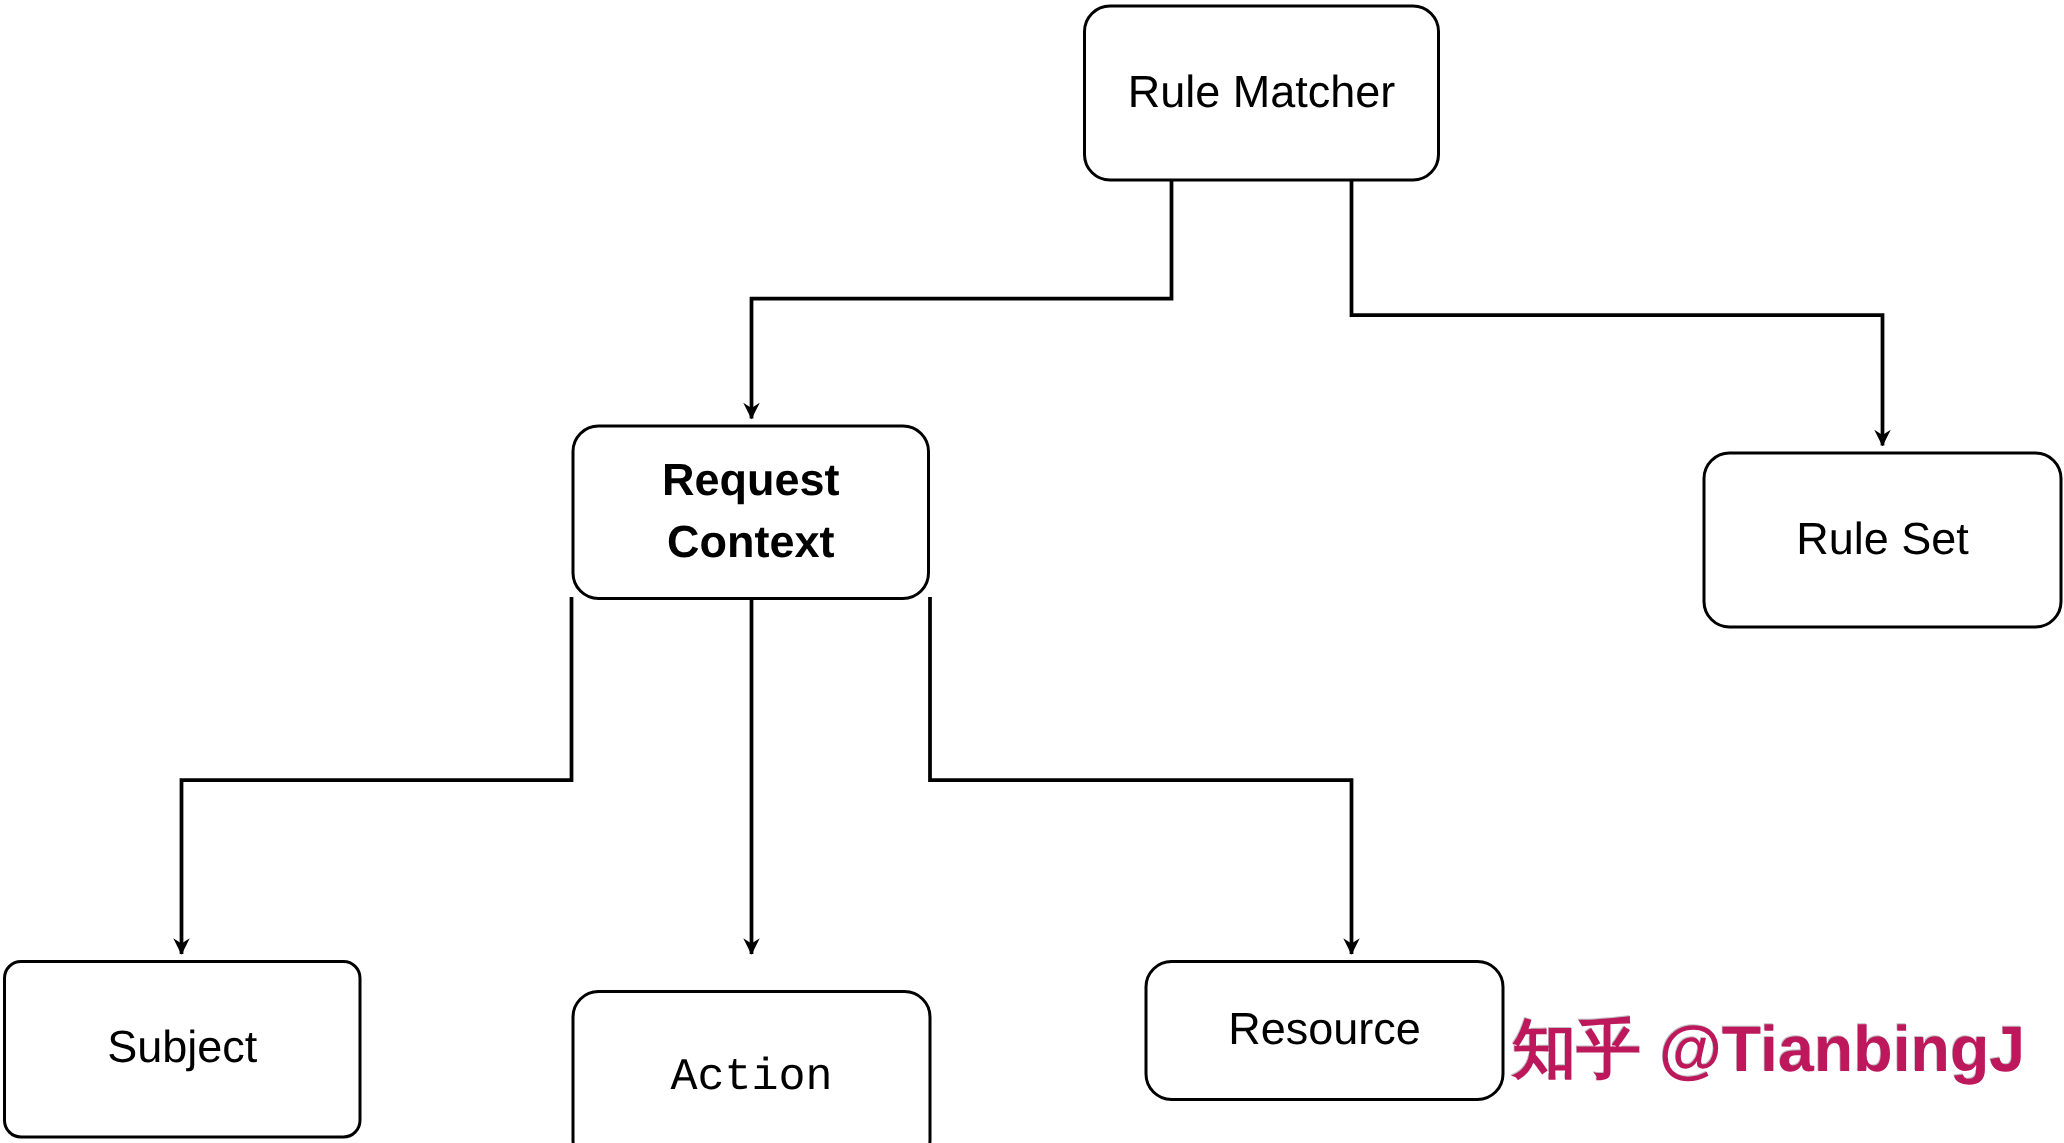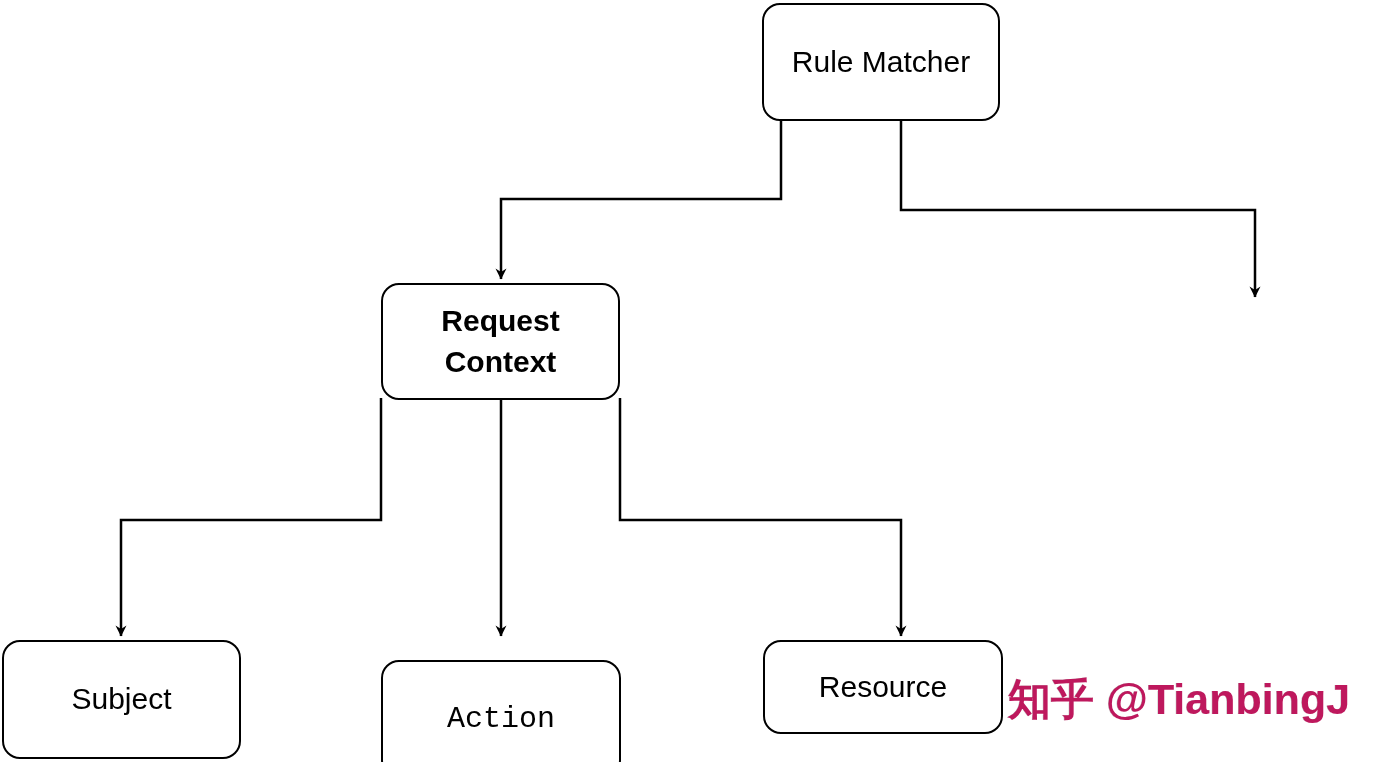--- a/index.html
+++ b/index.html
@@ -34,24 +34,24 @@
     justify-content: center;
     text-align: center;
     font-size: 30px;
     line-height: 1.35;
     color: #000000;
     z-index: 2;
   }
   .node-label { display: inline-block; }
   .node-label.wrap { max-width: 175px; }
 
-  #node-rule-matcher    { left: 722px;  top: 3px;   width: 238px; height: 118px; margin-left: 40px; }
+  #node-rule-matcher    { left: 722px;  top: 3px;   width: 238px; height: 118px; }
   #node-request-context { left: 381px;  top: 283px; width: 239px; height: 117px; font-weight: bold; }
   #node-rule-set        { left: 1135px; top: 301px; width: 240px; height: 118px; }
-  #node-subject         { left: 2px;    top: 640px; width: 239px; height: 119px; }
+  #node-subject         { left: 2px;    top: 640px; width: 239px; height: 119px; border-radius: 12px; }
   #node-action          { left: 381px;  top: 660px; width: 240px; height: 118px; font-family: Liberation Mono, monospace; }
   #node-resource        { left: 763px;  top: 640px; width: 240px; height: 94px; }
 
   .watermark {
     position: absolute;
     left: 1008px;
     top: 671px;
     z-index: 3;
     font-size: 43px;
     font-weight: bold;
@@ -82,20 +82,23 @@
   </svg>
 
   <div class="node" id="node-rule-matcher">
     <span class="node-label">Rule Matcher</span>
   </div>
 
   <div class="node" id="node-request-context">
     <span class="node-label wrap">Request Context</span>
   </div>
 
+  <div class="node" id="node-rule-set">
+    <span class="node-label">Rule Set</span>
+  </div>
 
   <div class="node" id="node-subject">
     <span class="node-label">Subject</span>
   </div>
 
   <div class="node" id="node-action">
     <span class="node-label">Action</span>
   </div>
 
   <div class="node" id="node-resource">

